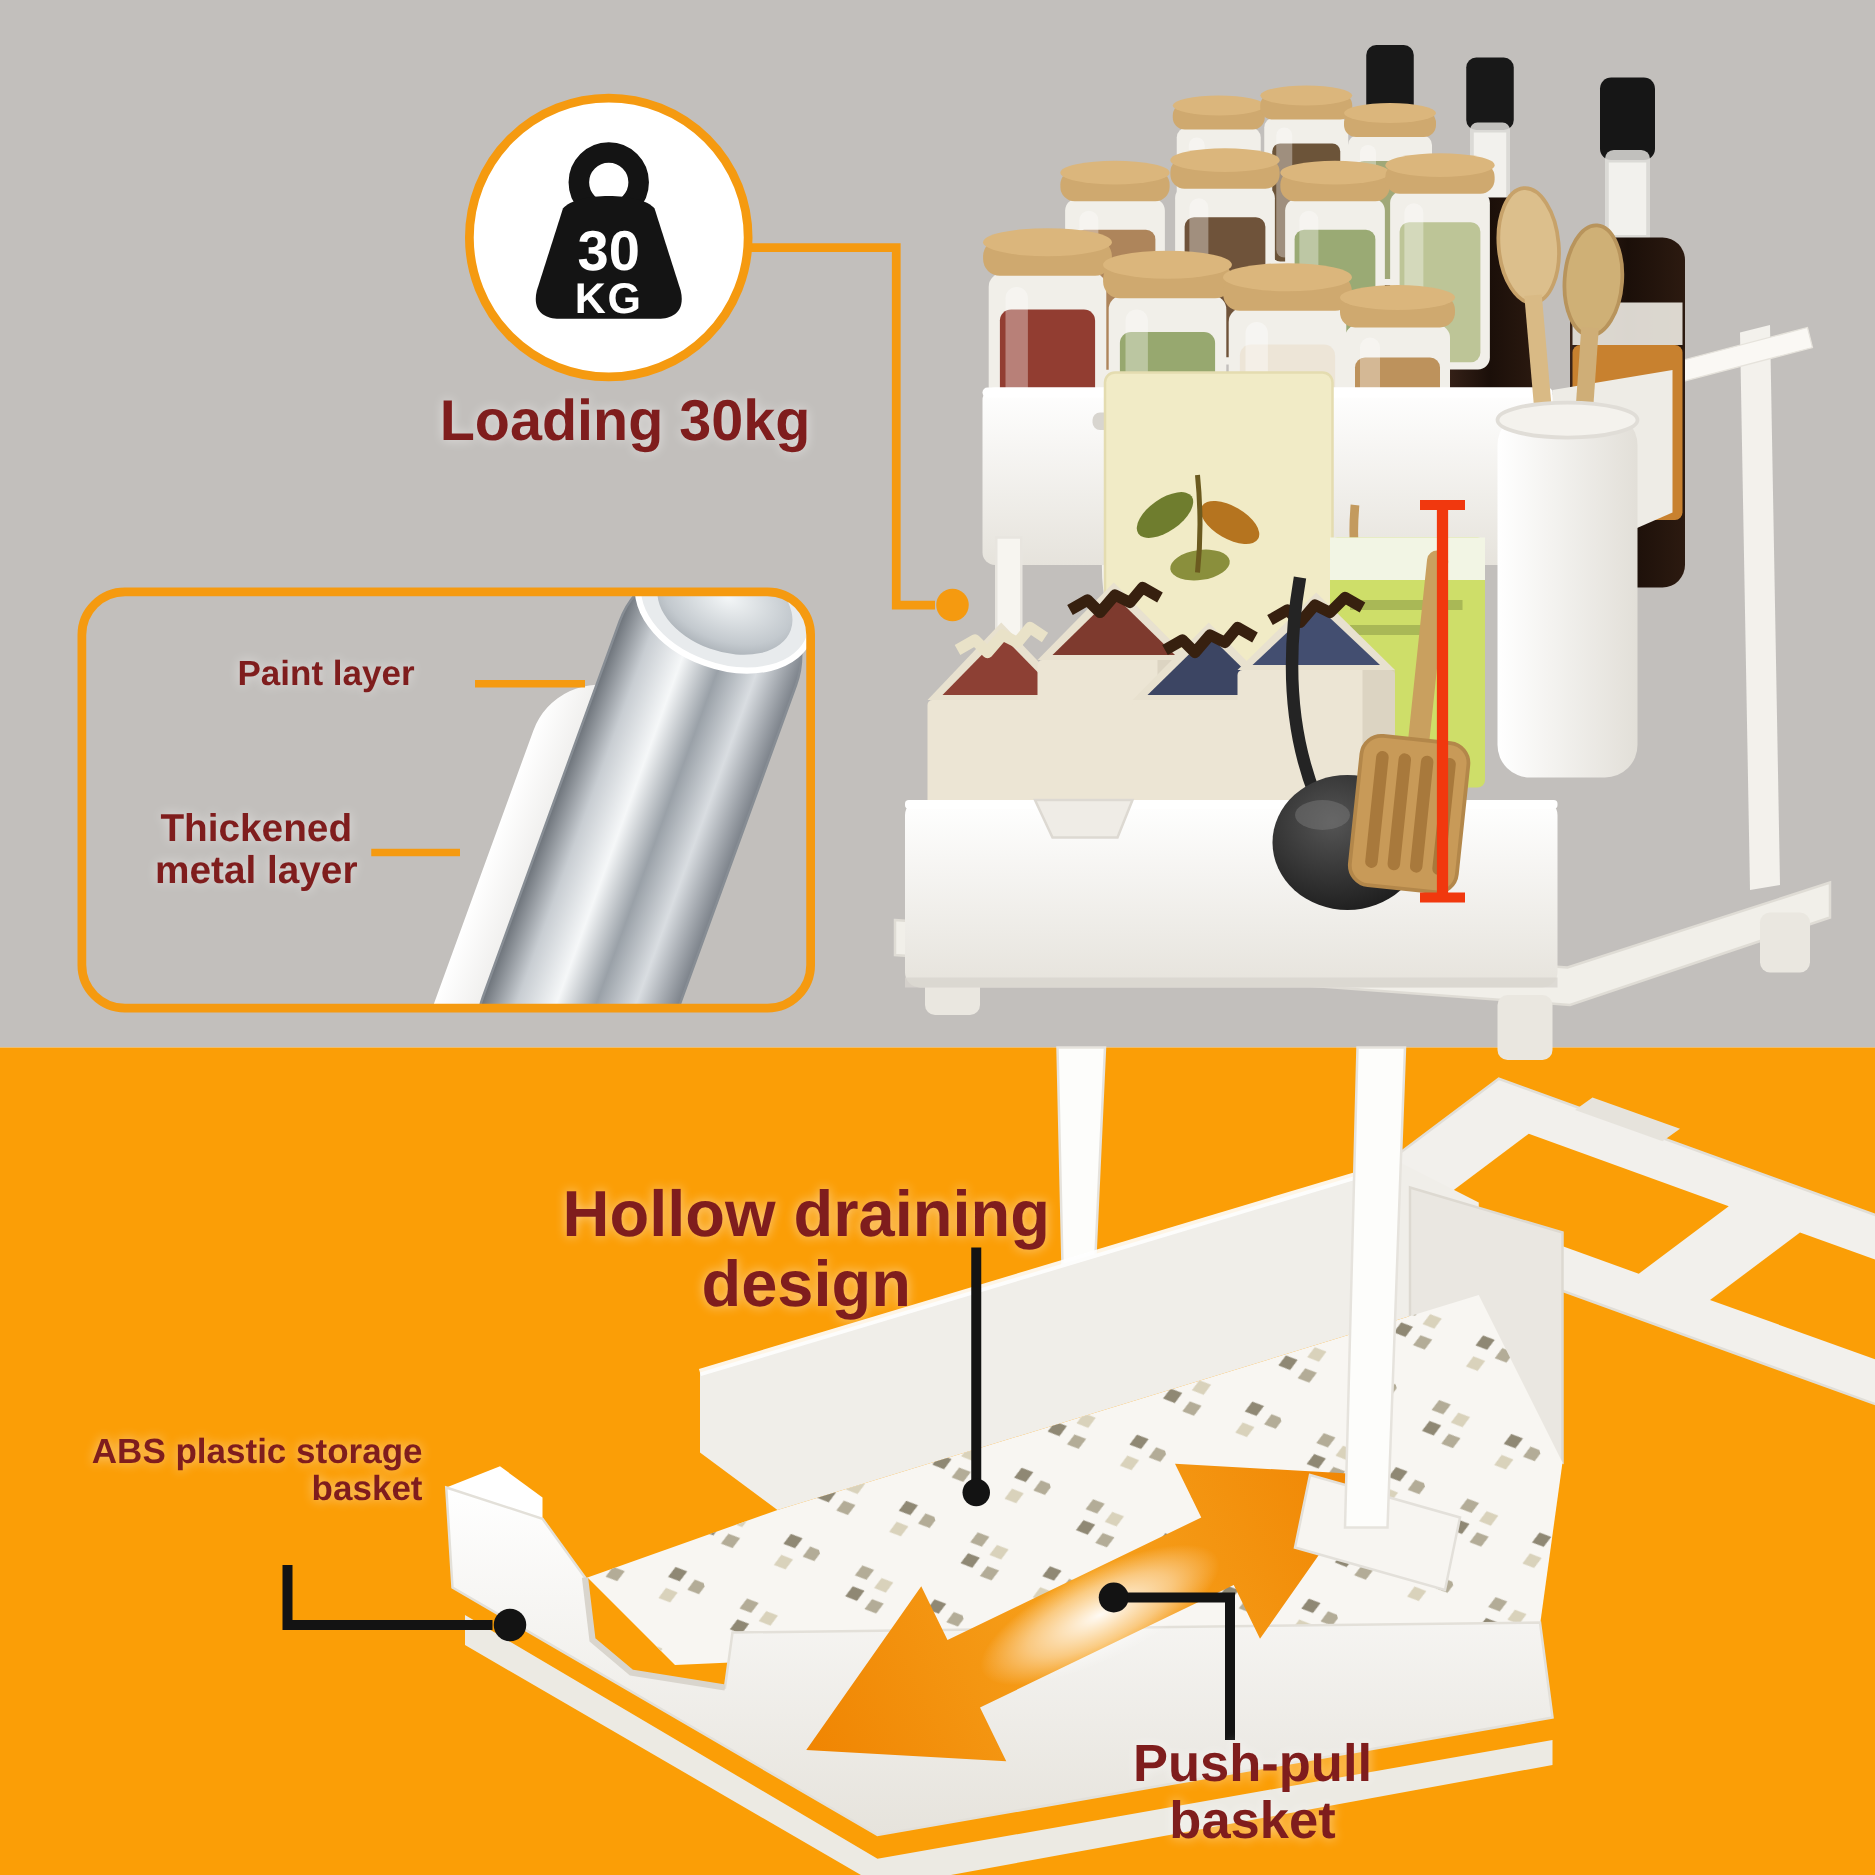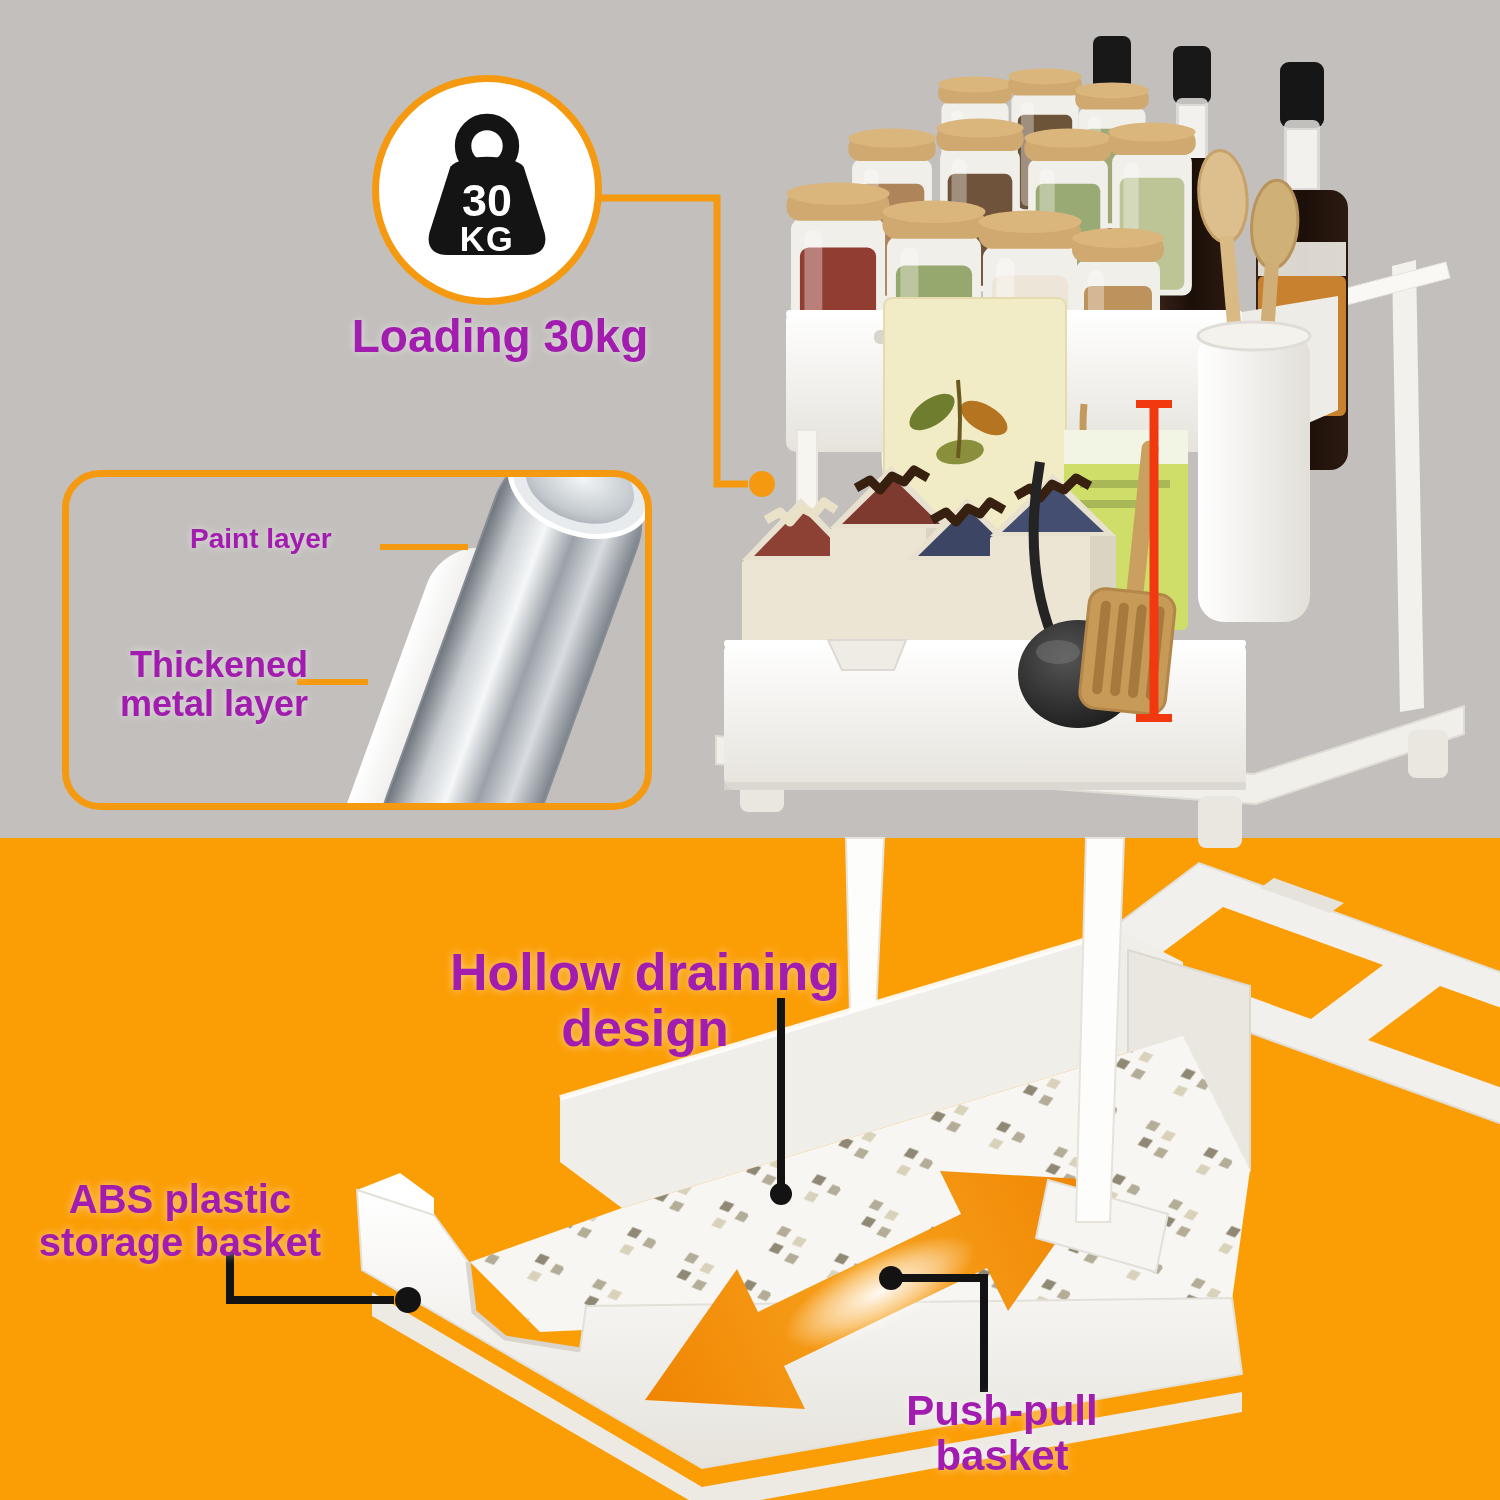--- a/index.html
+++ b/index.html
@@ -9,27 +9,27 @@
   .section-top{position:absolute;left:0;top:0;width:1500px;height:838px;
        background:var(--c-top_bg,#c2bfbc)}
   .section-bottom{position:absolute;left:0;top:838px;width:1500px;height:662px;
        background:var(--c-bottom_bg,#fb9e06)}
   svg.art{position:absolute;left:0;top:0;z-index:2}
   .badge{position:absolute;left:372px;top:75px;width:230px;height:230px;border-radius:50%;
        background:#fff;border:7px solid var(--c-accent_orange,#f59a10);box-sizing:border-box;
        z-index:3;display:flex;align-items:center;justify-content:center}
   .callout-box{position:absolute;left:62px;top:470px;width:590px;height:340px;
        border:7px solid var(--c-accent_orange,#f59a10);border-radius:38px;box-sizing:border-box;z-index:3}
-  .label{position:absolute;z-index:4;font-weight:bold;color:#a21caf;line-height:1.08;
+  .label{position:absolute;z-index:4;font-weight:bold;color:#7f1d1d;line-height:1.08;
        text-shadow:0 0 9px rgba(255,255,255,.55)}
   .lbl-loading{left:320px;top:312px;width:360px;font-size:46px;text-align:center}
   .lbl-paint{left:190px;top:524px;width:200px;font-size:28px;text-align:left}
-  .lbl-metal{left:102px;top:646px;width:206px;font-size:36px;text-align:right}
+  .lbl-metal{left:102px;top:646px;width:206px;font-size:31px;text-align:center}
   .lbl-hollow{left:440px;top:944px;width:410px;font-size:52px;text-align:center}
-  .lbl-abs{left:22px;top:1178px;width:316px;font-size:40px;text-align:center}
+  .lbl-abs{left:22px;top:1146px;width:316px;font-size:28px;text-align:right}
   .lbl-push{left:846px;top:1388px;width:312px;font-size:42px;text-align:center}
 </style>
 </head>
 <body>
 
 <div class="canvas">
 
   <div class="section-top"></div>
   <div class="section-bottom"></div>
 

